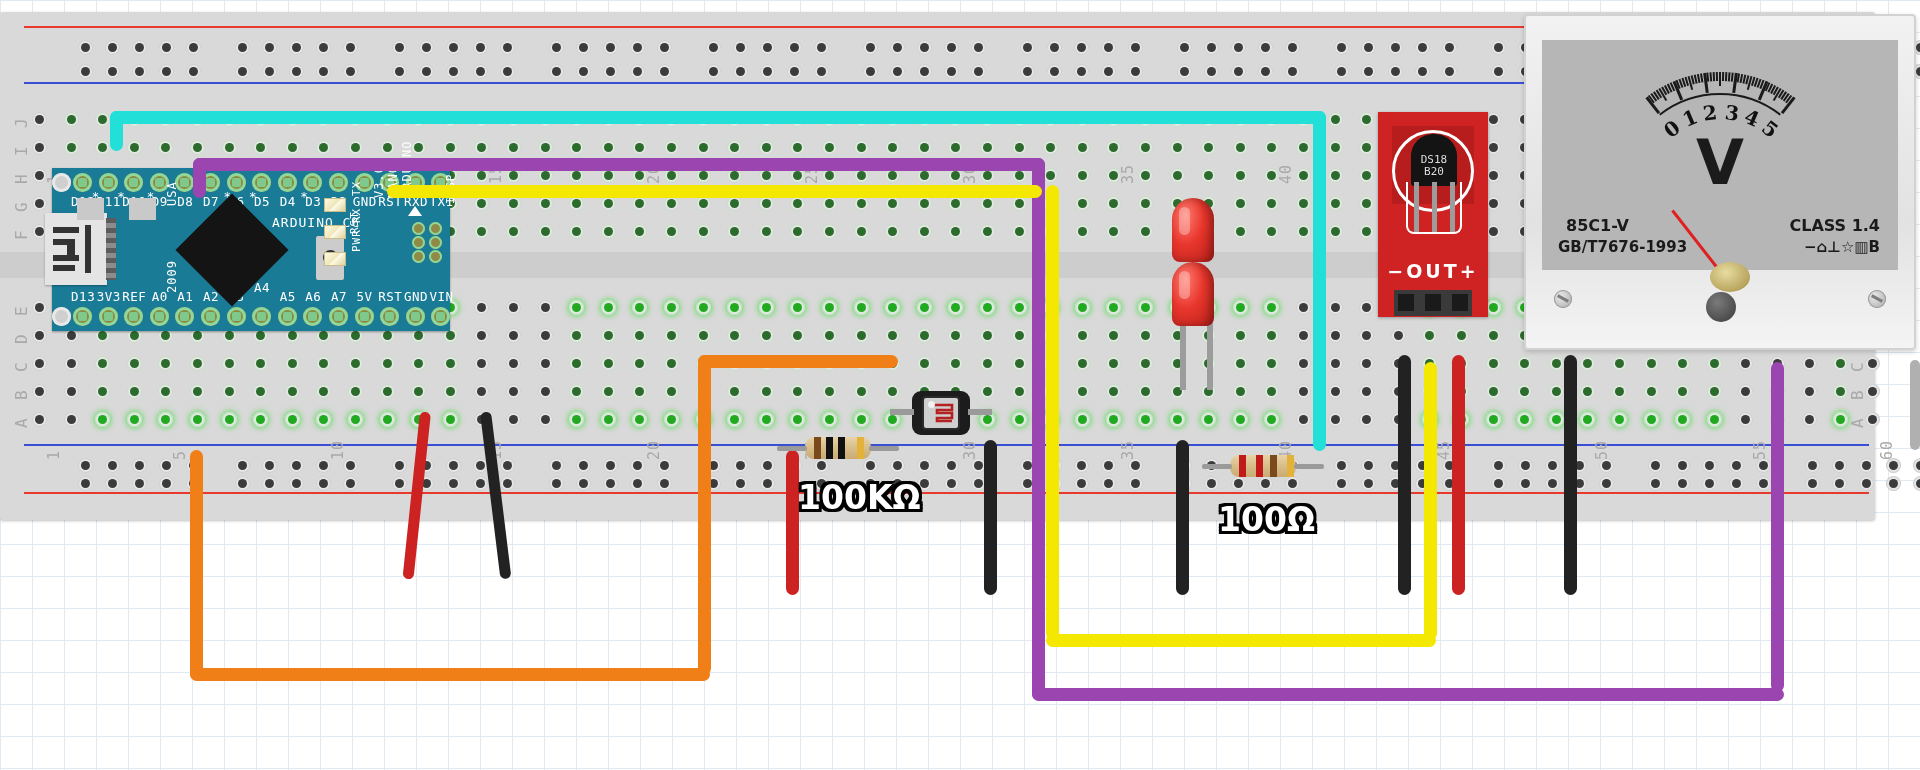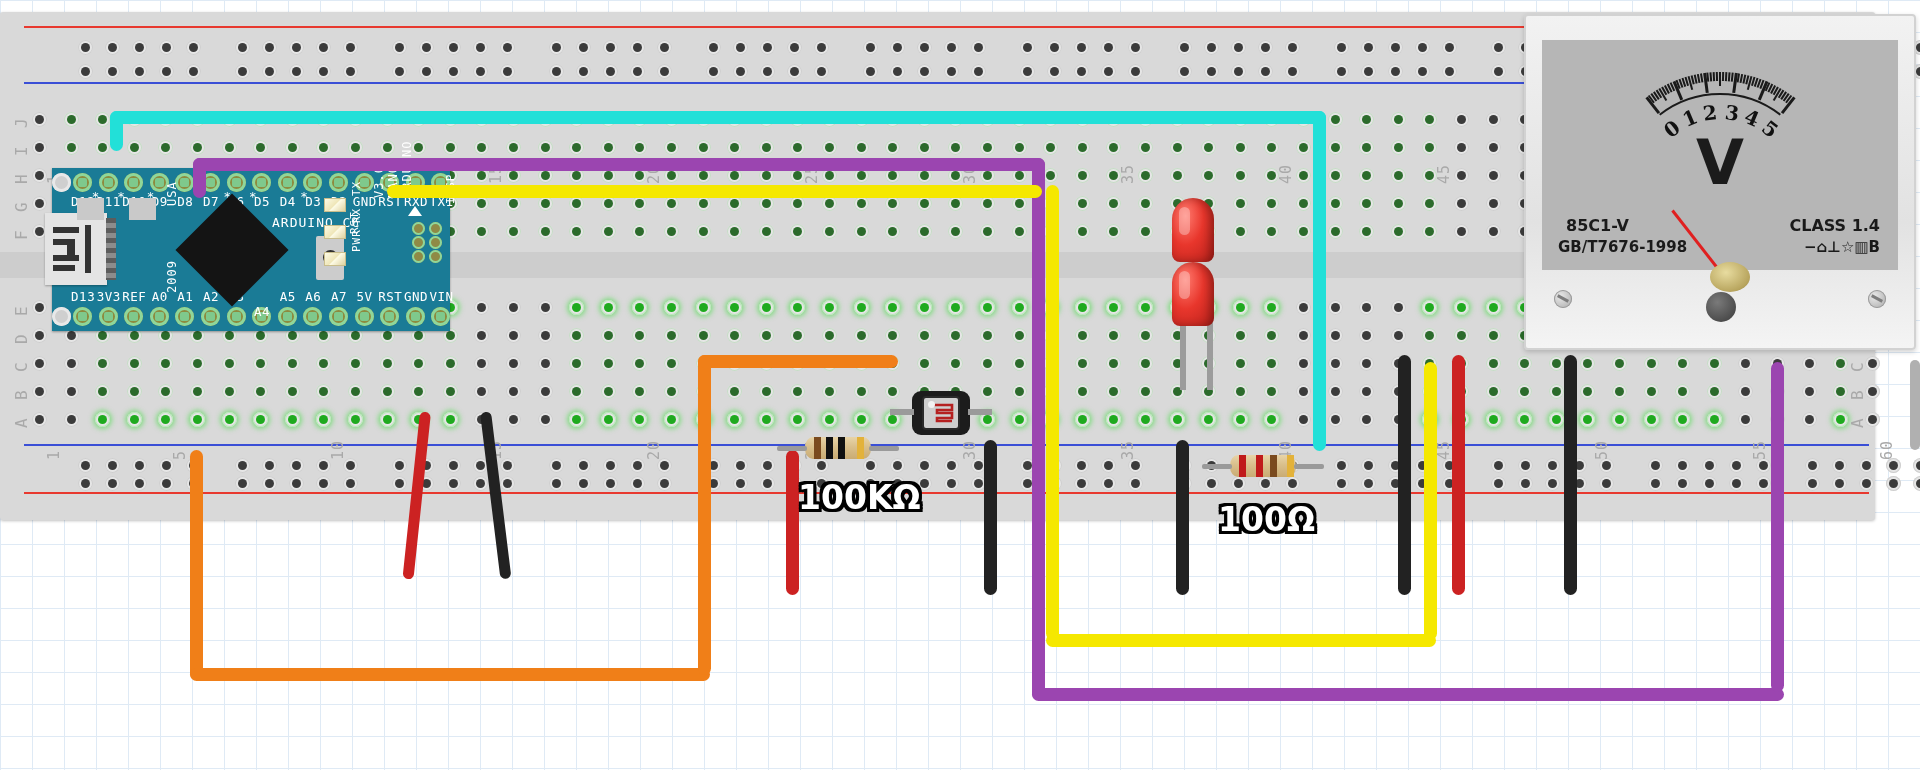--- a/index.html
+++ b/index.html
@@ -3056,21 +3056,21 @@
         <div class="nano-pinlabel" style="left: 377.5px; top: 26px;">TX1</div>
       </div>
     <div id="nano-labels-bottom">
         <div class="nano-pinlabel" style="left: 19.1px; top: 121px;">D13</div>
         <div class="nano-pinlabel" style="left: 44.7px; top: 121px;">3V3</div>
         <div class="nano-pinlabel" style="left: 70.3px; top: 121px;">REF</div>
         <div class="nano-pinlabel" style="left: 99.7px; top: 121px;">A0</div>
         <div class="nano-pinlabel" style="left: 125.3px; top: 121px;">A1</div>
         <div class="nano-pinlabel" style="left: 150.9px; top: 121px;">A2</div>
         <div class="nano-pinlabel" style="left: 176.5px; top: 121px;">A3</div>
-        <div class="nano-pinlabel" style="left: 202.1px; top: 136px;">A4</div>
+        <div class="nano-pinlabel" style="left: 202.1px; top: 112px;">A4</div>
         <div class="nano-pinlabel" style="left: 227.7px; top: 121px;">A5</div>
         <div class="nano-pinlabel" style="left: 253.3px; top: 121px;">A6</div>
         <div class="nano-pinlabel" style="left: 278.9px; top: 121px;">A7</div>
         <div class="nano-pinlabel" style="left: 304.5px; top: 121px;">5V</div>
         <div class="nano-pinlabel" style="left: 326.3px; top: 121px;">RST</div>
         <div class="nano-pinlabel" style="left: 351.9px; top: 121px;">GND</div>
         <div class="nano-pinlabel" style="left: 377.5px; top: 121px;">VIN</div>
       </div>
 
     <div class="nano-usb">
@@ -3175,20 +3175,40 @@
       </svg>
       <div style="position:absolute;left:4px;top:3px;width:7px;height:7px;border-radius:50%;background:#f2f2f2;"></div>
     </div>
   </div>
 
   <div class="led-leg" style="left:1180px;top:290px;height:100px;"></div>
   <div class="led-leg" style="left:1207px;top:290px;height:100px;"></div>
   <div class="led-body" style="left:1172px;top:198px;"></div>
   <div class="led-body" style="left:1172px;top:262px;"></div>
 
+  <div class="ds-module">
+    <div class="ds-pad"></div>
+    <div class="ds-ring"></div>
+    <div class="ds-to92">
+      <div>DS18</div>
+      <div style="top:32px">B20</div>
+    </div>
+    <div class="ds-leg" style="left:36px;top:70px;height:50px;"></div>
+    <div class="ds-leg" style="left:54px;top:70px;height:50px;"></div>
+    <div class="ds-leg" style="left:72px;top:70px;height:50px;"></div>
+    <div class="ds-outline"></div>
+    <div class="ds-out-text">
+      <span>−</span><span>OUT</span><span>+</span>
+    </div>
+    <div class="ds-hdr">
+      <b style="left:4px"></b>
+        <b style="left:31px"></b>
+        <b style="left:58px"></b>
+    </div>
+  </div>
 
   <div class="volt">
     <div class="volt-case"></div>
     <div class="volt-face">
       <div id="volt-scale">
           <div class="volt-tick" style="height: 20px; width: 3px; left: 177px; top: 32px; transform-origin: 50% 120px; transform: rotate(-38deg);"></div>
           <div class="volt-tick" style="height: 9px; width: 2px; left: 177px; top: 32px; transform-origin: 50% 120px; transform: rotate(-36.48deg);"></div>
           <div class="volt-tick" style="height: 9px; width: 2px; left: 177px; top: 32px; transform-origin: 50% 120px; transform: rotate(-34.96deg);"></div>
           <div class="volt-tick" style="height: 9px; width: 2px; left: 177px; top: 32px; transform-origin: 50% 120px; transform: rotate(-33.44deg);"></div>
           <div class="volt-tick" style="height: 9px; width: 2px; left: 177px; top: 32px; transform-origin: 50% 120px; transform: rotate(-31.92deg);"></div>
@@ -3243,21 +3263,21 @@
           </svg>
           <div class="volt-num" style="left: 122.747px; top: 76.9591px; transform: rotate(-38deg);">0</div>
           <div class="volt-num" style="left: 140.999px; top: 66.2509px; transform: rotate(-22.8deg);">1</div>
           <div class="volt-num" style="left: 161.419px; top: 60.7028px; transform: rotate(-7.6deg);">2</div>
           <div class="volt-num" style="left: 182.581px; top: 60.7028px; transform: rotate(7.6deg);">3</div>
           <div class="volt-num" style="left: 203.001px; top: 66.2509px; transform: rotate(22.8deg);">4</div>
           <div class="volt-num" style="left: 221.253px; top: 76.9591px; transform: rotate(38deg);">5</div>
         </div>
       <div class="volt-sym">V</div>
       <div class="volt-model">85C1-V</div>
-      <div class="volt-std">GB/T7676-1998</div>
+      <div class="volt-std">GB/T7676-1993</div>
       <div class="volt-class">CLASS 1.4</div>
       <div class="volt-marks">−⌂⊥☆▥B</div>
       <div id="volt-needle-wrap">
           <div class="volt-needle" style="left: 177px; top: 154px; transform-origin: 50% 100%; transform: rotate(-38deg);"></div>
         </div>
       <div class="volt-hub"></div>
     </div>
     <div class="volt-screw" style="left:30px;top:276px;"></div>
     <div class="volt-screw" style="left:344px;top:276px;"></div>
     <div class="volt-adj"></div>

